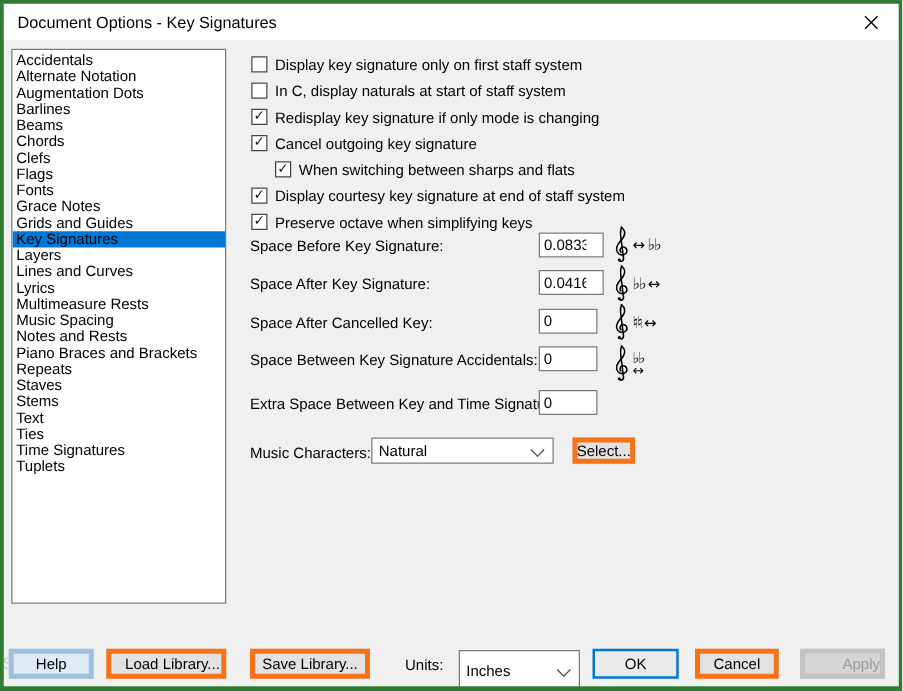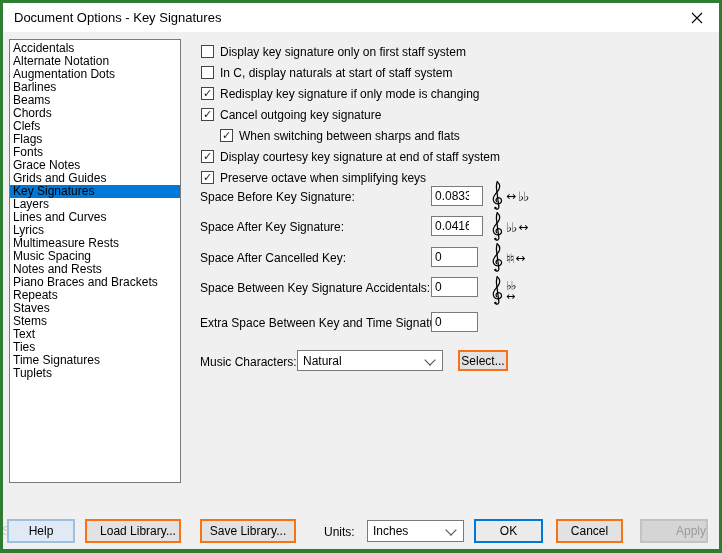--- a/index.html
+++ b/index.html
@@ -30,21 +30,21 @@
   .m-icon{position:absolute;left:489px;display:flex;align-items:center;gap:2px;height:30px;}
   .g-acc{font-family:"DejaVu Sans",sans-serif;font-size:13px;letter-spacing:-1px;line-height:13px;}
   .g-arrow{font-family:"DejaVu Sans",sans-serif;font-size:12px;line-height:12px;}
   .stack{display:flex;flex-direction:column;align-items:center;line-height:10px;}
   .stack .g-acc{font-size:12px;line-height:11px;}
   .stack .g-arrow{font-size:11px;line-height:10px;}
   .combo{position:absolute;background:#fff;border:1px solid #7a7a7a;box-sizing:border-box;
     display:flex;align-items:center;padding-left:5px;cursor:default;}
   .chev{position:absolute;right:8px;top:50%;width:7px;height:7px;margin-top:-5px;
     border-right:1.3px solid #4a4a4a;border-bottom:1.3px solid #4a4a4a;transform:rotate(45deg);}
-  .btn{position:absolute;background:#e2e2e2;border:2px solid #f97316;box-sizing:border-box;
+  .btn{position:absolute;background:#e2e2e2;border:4px solid #f97316;box-sizing:border-box;
     display:flex;align-items:center;justify-content:center;font-size:12px;cursor:default;}
   .btn.hover{background:#dfeaf6;border-color:#9cc0de;}
   .btn.default-focus{background:#ebebeb;border:2px solid #0078d7;}
   .btn.disabled{background:#d5d5d5;border-color:#c3c3c3;color:#9b9b9b;justify-content:flex-end;}
   .footer-label{position:absolute;white-space:nowrap;}
   .snip{position:absolute;left:2px;top:523px;color:#c9c9c9;font-size:13px;z-index:0;}
   .z1{z-index:1;}
 </style>
 </head>
 <body>
@@ -199,21 +199,21 @@
   <div class="btn hover z1" style="left:7px;top:519px;width:68px;height:24px;">
     <span>Help</span>
   </div>
   <div class="btn" style="left:85px;top:519px;width:96px;height:24px;padding-left:10px;">
     <span>Load Library...</span>
   </div>
   <div class="btn" style="left:200px;top:519px;width:96px;height:24px;">
     <span>Save Library...</span>
   </div>
   <div class="footer-label" style="left:324px;top:525px;text-align:center;">Units:</div>
-  <div class="combo" style="left:367px;top:520px;width:97px;height:22px;">
+  <div class="combo" style="left:367px;top:520px;width:97px;height:33px;">
     <span>Inches</span>
     <span class="chev"></span>
   </div>
   <div class="btn default-focus" style="left:474px;top:519px;width:69px;height:24px;">
     <span>OK</span>
   </div>
   <div class="btn" style="left:556px;top:519px;width:67px;height:24px;">
     <span>Cancel</span>
   </div>
   <div class="btn disabled" style="left:640px;top:519px;width:68px;height:24px;">

